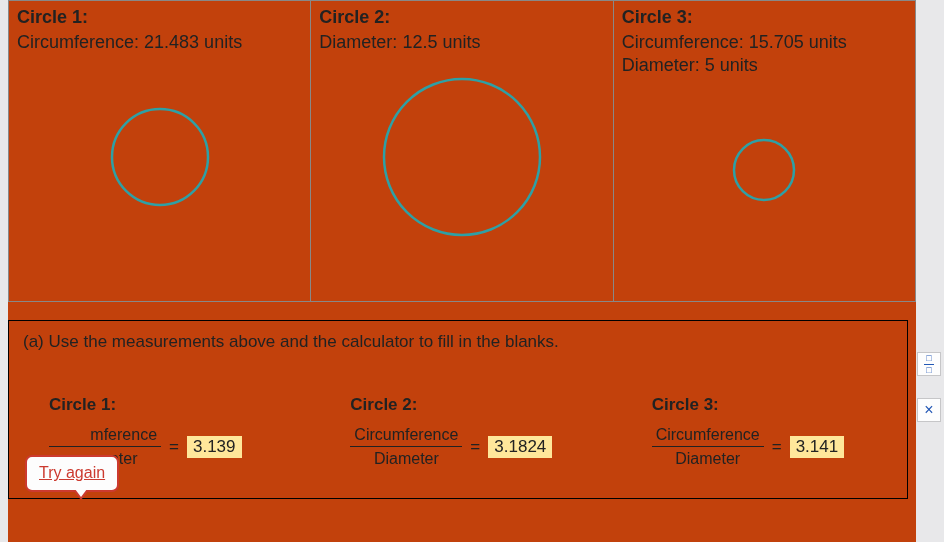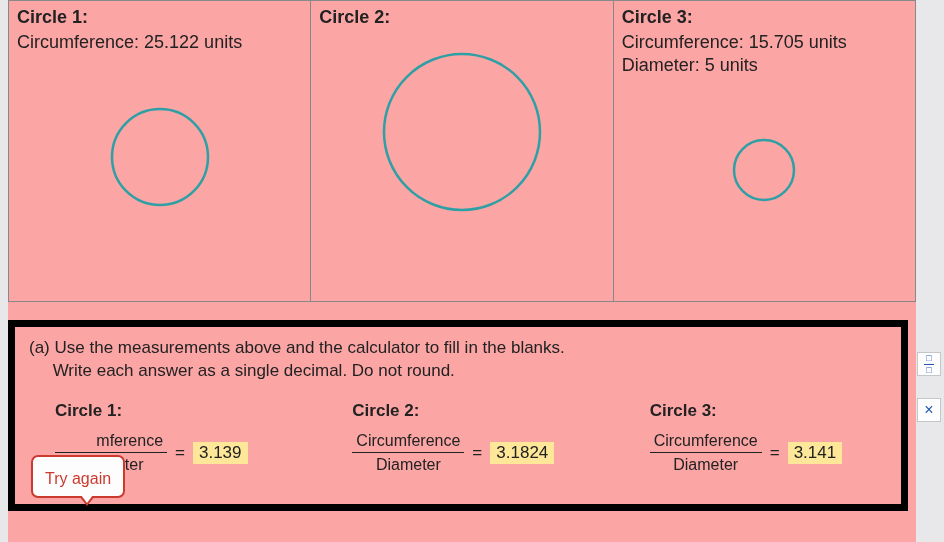--- a/index.html
+++ b/index.html
@@ -6,21 +6,21 @@
   body {
     font-family: Arial, Helvetica, sans-serif;
     background: #e8e8ea;
     width: 944px;
     height: 542px;
     overflow: hidden;
     position: relative;
     color: #222;
   }
   .page {
-    background: #fca5a5;
+    background: #c2410c;
     margin: 0 28px 0 8px;
     padding: 0 0 10px 0;
     height: 100%;
   }
   .circles-row {
     display: flex;
     border: 1px solid #888;
     margin: 0 0 18px 0;
   }
   .circle-cell {
@@ -40,21 +40,21 @@
     align-items: center;
     justify-content: center;
     margin-top: 4px;
   }
   circle.shape {
     fill: none;
     stroke: #2ea0a5;
     stroke-width: 2.5;
   }
   .answer-panel {
-    border: 7px solid #000000;
+    border: 1px solid #000000;
     padding: 10px 14px 30px 14px;
     position: relative;
     margin-right: 8px;
   }
   .prompt-a { font-size: 17px; line-height: 1.35; }
   .prompt-a .tag { display:inline; }
   .answer-row {
     display: flex;
     gap: 60px;
     margin-top: 18px;
@@ -88,21 +88,22 @@
   }
   .try-again {
     position: absolute;
     left: 16px;
     bottom: 6px;
     border: 2px solid #cc3a2f;
     border-radius: 7px;
     background: #fdfdfd;
     color: #cc3a2f;
     font-size: 16px;
-    padding: 13px 12px 8px 12px;
+    padding: 7px 12px 8px 12px;
+    text-decoration: underline;
   }
   .try-again::after {
     content: "";
     position: absolute;
     bottom: -10px;
     left: 46px;
     width: 0; height: 0;
     border-left: 8px solid transparent;
     border-right: 8px solid transparent;
     border-top: 10px solid #cc3a2f;
@@ -148,31 +149,35 @@
 <body>
 
 <div class="page">
 
   <div class="circles-row">
 
     <div class="circle-cell">
       <div class="title">Circle 1:</div>
       <div class="line">
         <span>Circumference:</span>
-        <span>25.122 units</span>
+        <span>21.483 units</span>
       </div>
       <div class="svg-wrap">
         <svg width="260" height="200">
           <circle class="shape" cx="130" cy="100" r="48"></circle>
         </svg>
       </div>
     </div>
 
     <div class="circle-cell">
       <div class="title">Circle 2:</div>
+      <div class="line">
+        <span>Diameter:</span>
+        <span>12.5 units</span>
+      </div>
       <div class="svg-wrap">
         <svg width="260" height="200">
           <circle class="shape" cx="130" cy="100" r="78"></circle>
         </svg>
       </div>
     </div>
 
     <div class="circle-cell">
       <div class="title">Circle 3:</div>
       <div class="line">
@@ -189,21 +194,21 @@
         </svg>
       </div>
     </div>
 
   </div>
 
   <div class="answer-panel">
     <div class="prompt-a">
       <span class="tag">(a)</span>
       <span>Use the measurements above and the calculator to fill in the blanks.</span><br>
-      &nbsp;&nbsp;&nbsp;&nbsp;&nbsp;<span>Write each answer as a single decimal. Do not round.</span>
+      &nbsp;&nbsp;&nbsp;&nbsp;&nbsp;
     </div>
 
     <div class="answer-row">
 
       <div class="ans-col">
         <div class="ans-title">Circle 1:</div>
         <div class="frac-line">
           <span class="frac">
             <span class="num">
               <span style="visibility:hidden">Circu</span><span>mference</span>

